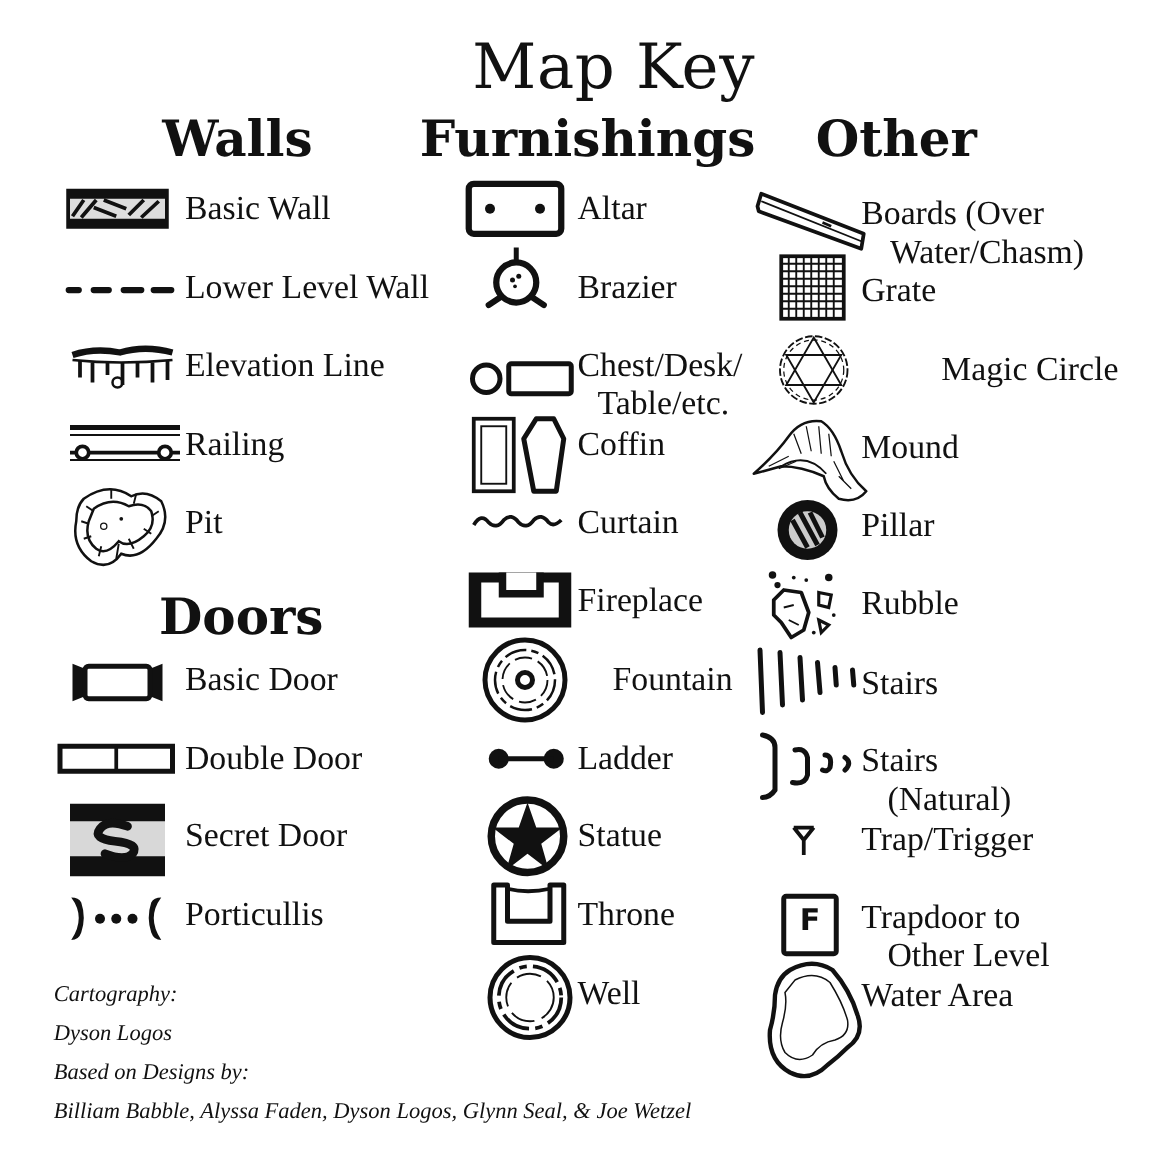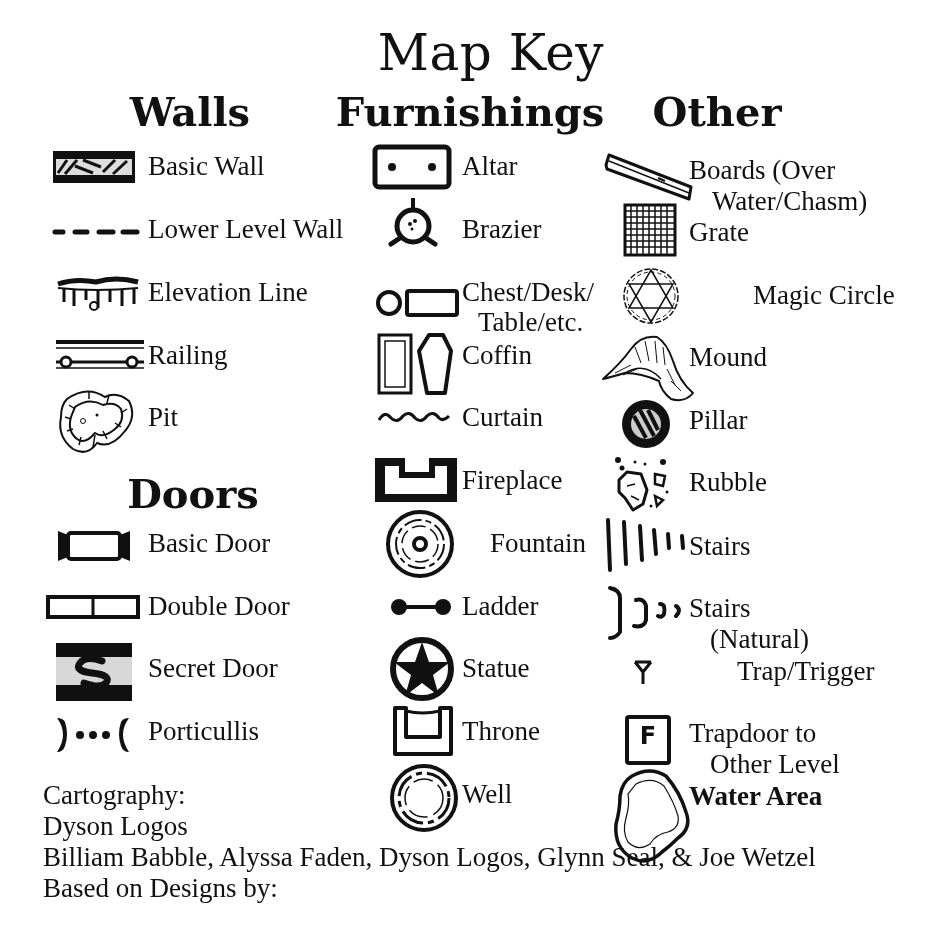--- a/index.html
+++ b/index.html
@@ -1,21 +1,21 @@
 <!DOCTYPE html>
 <html><head>
 <meta charset="utf-8">
 <style>
   html, body { margin:0; padding:0; background:#ffffff; }
   body { width:940px; height:940px; position:relative; overflow:hidden; font-family:"DejaVu Serif", "Liberation Serif", serif; color:#111; }
   .title { position:absolute; left:0; width:940px; top:24px; text-align:center; font-size:50px; font-weight:normal; letter-spacing:0.5px;padding-left:21px; }
   .heading { position:absolute; font-size:40px; font-weight:bold; text-align:center; }
   .label { position:absolute; font-family:"Liberation Serif", serif; font-size:27px; line-height:31px; white-space:nowrap; }
   .icon { position:absolute; }
-  .credits { position:absolute; left:43px; top:780px; font-family:"Liberation Serif", serif; font-size:27px; line-height:31px; }
+  .credits { position:absolute; left:43px; top:780px; font-family:"Liberation Serif", serif; font-size:18px; line-height:31px;font-style:italic; }
   .credits div { white-space:nowrap; }
   svg { display:block; overflow:visible; }
 </style>
 </head>
 <body>
 
 <div class="title">Map Key</div>
 
 <div class="heading" style="left:120px;top:88px;width:140px;">Walls</div>
 <div class="heading" style="left:335px;top:88px;width:270px;">Furnishings</div>
@@ -294,38 +294,38 @@
       </svg>
   </div>
   <div class="label" style="left:689px;top:593px;">Stairs</div>
   <div class="label" style="left:710px;top:624px;">(Natural)</div>
 
   <div class="icon" style="left:633px;top:660px;">
     <svg width="20" height="26">
         <path d="M2 2 L10 12 L18 2 M2 2 H18 M10 12 V24" stroke="#111" stroke-width="3" fill="none" stroke-linejoin="round"></path>
       </svg>
   </div>
-  <div class="label" style="left:689px;top:656px;margin-left:48px;">Trap/Trigger</div>
+  <div class="label" style="left:689px;top:656px;">Trap/Trigger</div>
 
   <div class="icon" style="left:625px;top:715px;width:46px;height:50px;">
     <svg width="46" height="50">
         <rect x="2" y="2" width="42" height="46" rx="2" fill="#fff" stroke="#111" stroke-width="4"></rect>
       </svg>
     <span style="position:absolute;left:0;top:7px;width:46px;text-align:center;font-family:'DejaVu Sans',sans-serif;font-weight:bold;font-size:24px;">F</span>
   </div>
   <div class="label" style="left:689px;top:718px;">Trapdoor to</div>
   <div class="label" style="left:710px;top:749px;">Other Level</div>
 
   <div class="icon" style="left:610px;top:768px;">
     <svg width="84" height="100">
         <path d="M22 8 Q40 -2 56 8 Q70 24 76 44 Q82 60 68 70 Q60 78 52 84 Q38 98 22 90 Q4 80 6 56 Q10 42 10 28 Q12 14 22 8 Z" fill="#fff" stroke="#111" stroke-width="3.5"></path>
         <path d="M26 16 Q42 8 54 18 Q64 34 68 48 Q70 60 58 64 Q46 66 40 76 Q28 84 18 74 Q12 64 16 50 Q20 36 18 26 Z" fill="none" stroke="#111" stroke-width="1.2"></path>
       </svg>
   </div>
-  <div class="label" style="left:689px;top:781px;font-weight:bold;">Water Area</div>
+  <div class="label" style="left:689px;top:781px;">Water Area</div>
 </div>
 
 <div class="credits">
   <div>Cartography:</div>
   <div>Dyson Logos</div>
+  <div>Based on Designs by:</div>
   <div>Billiam Babble, Alyssa Faden, Dyson Logos, Glynn Seal, &amp; Joe Wetzel</div>
-  <div>Based on Designs by:</div>
 </div>
 
 </body></html>

